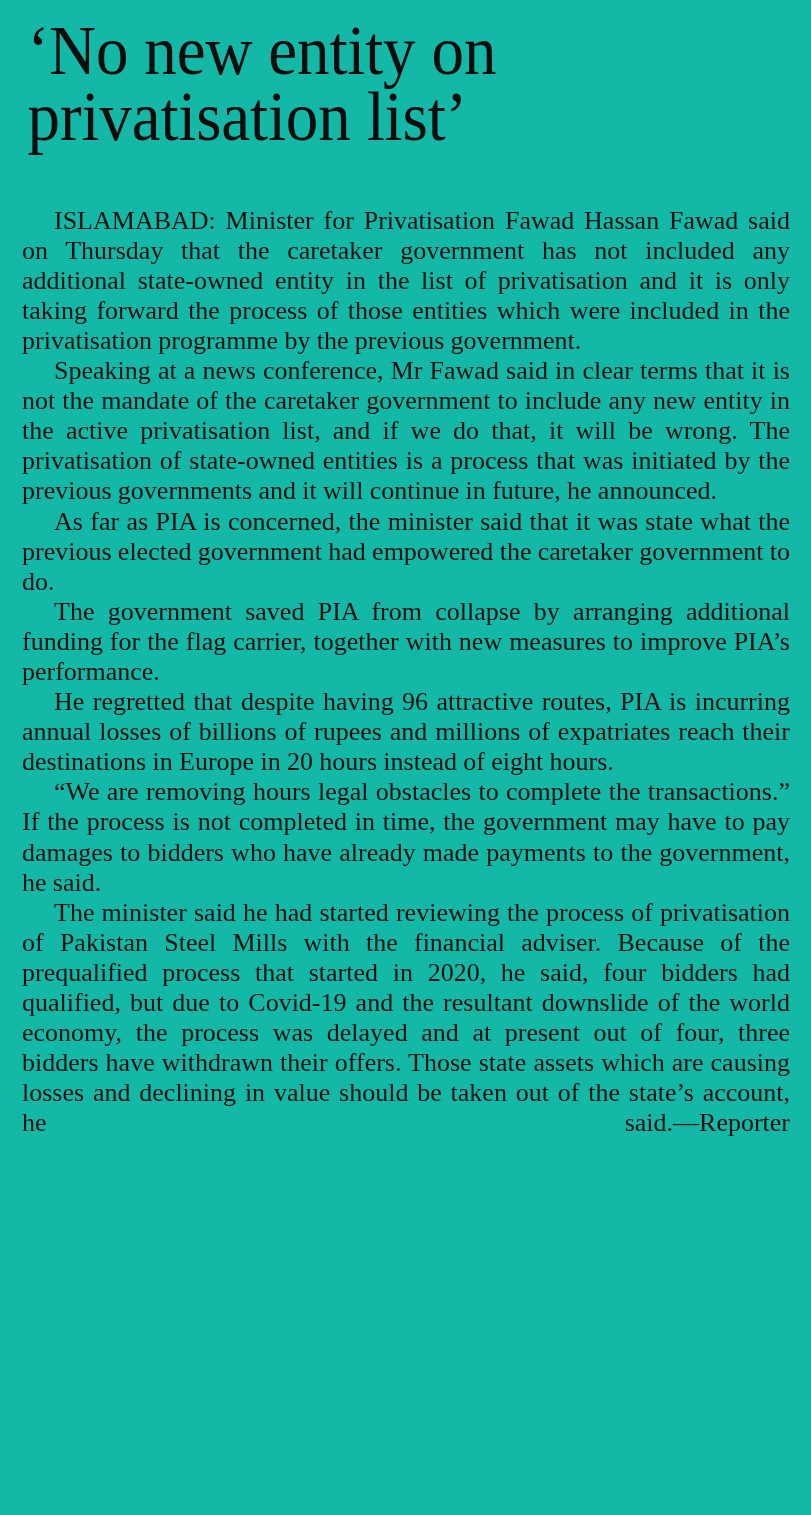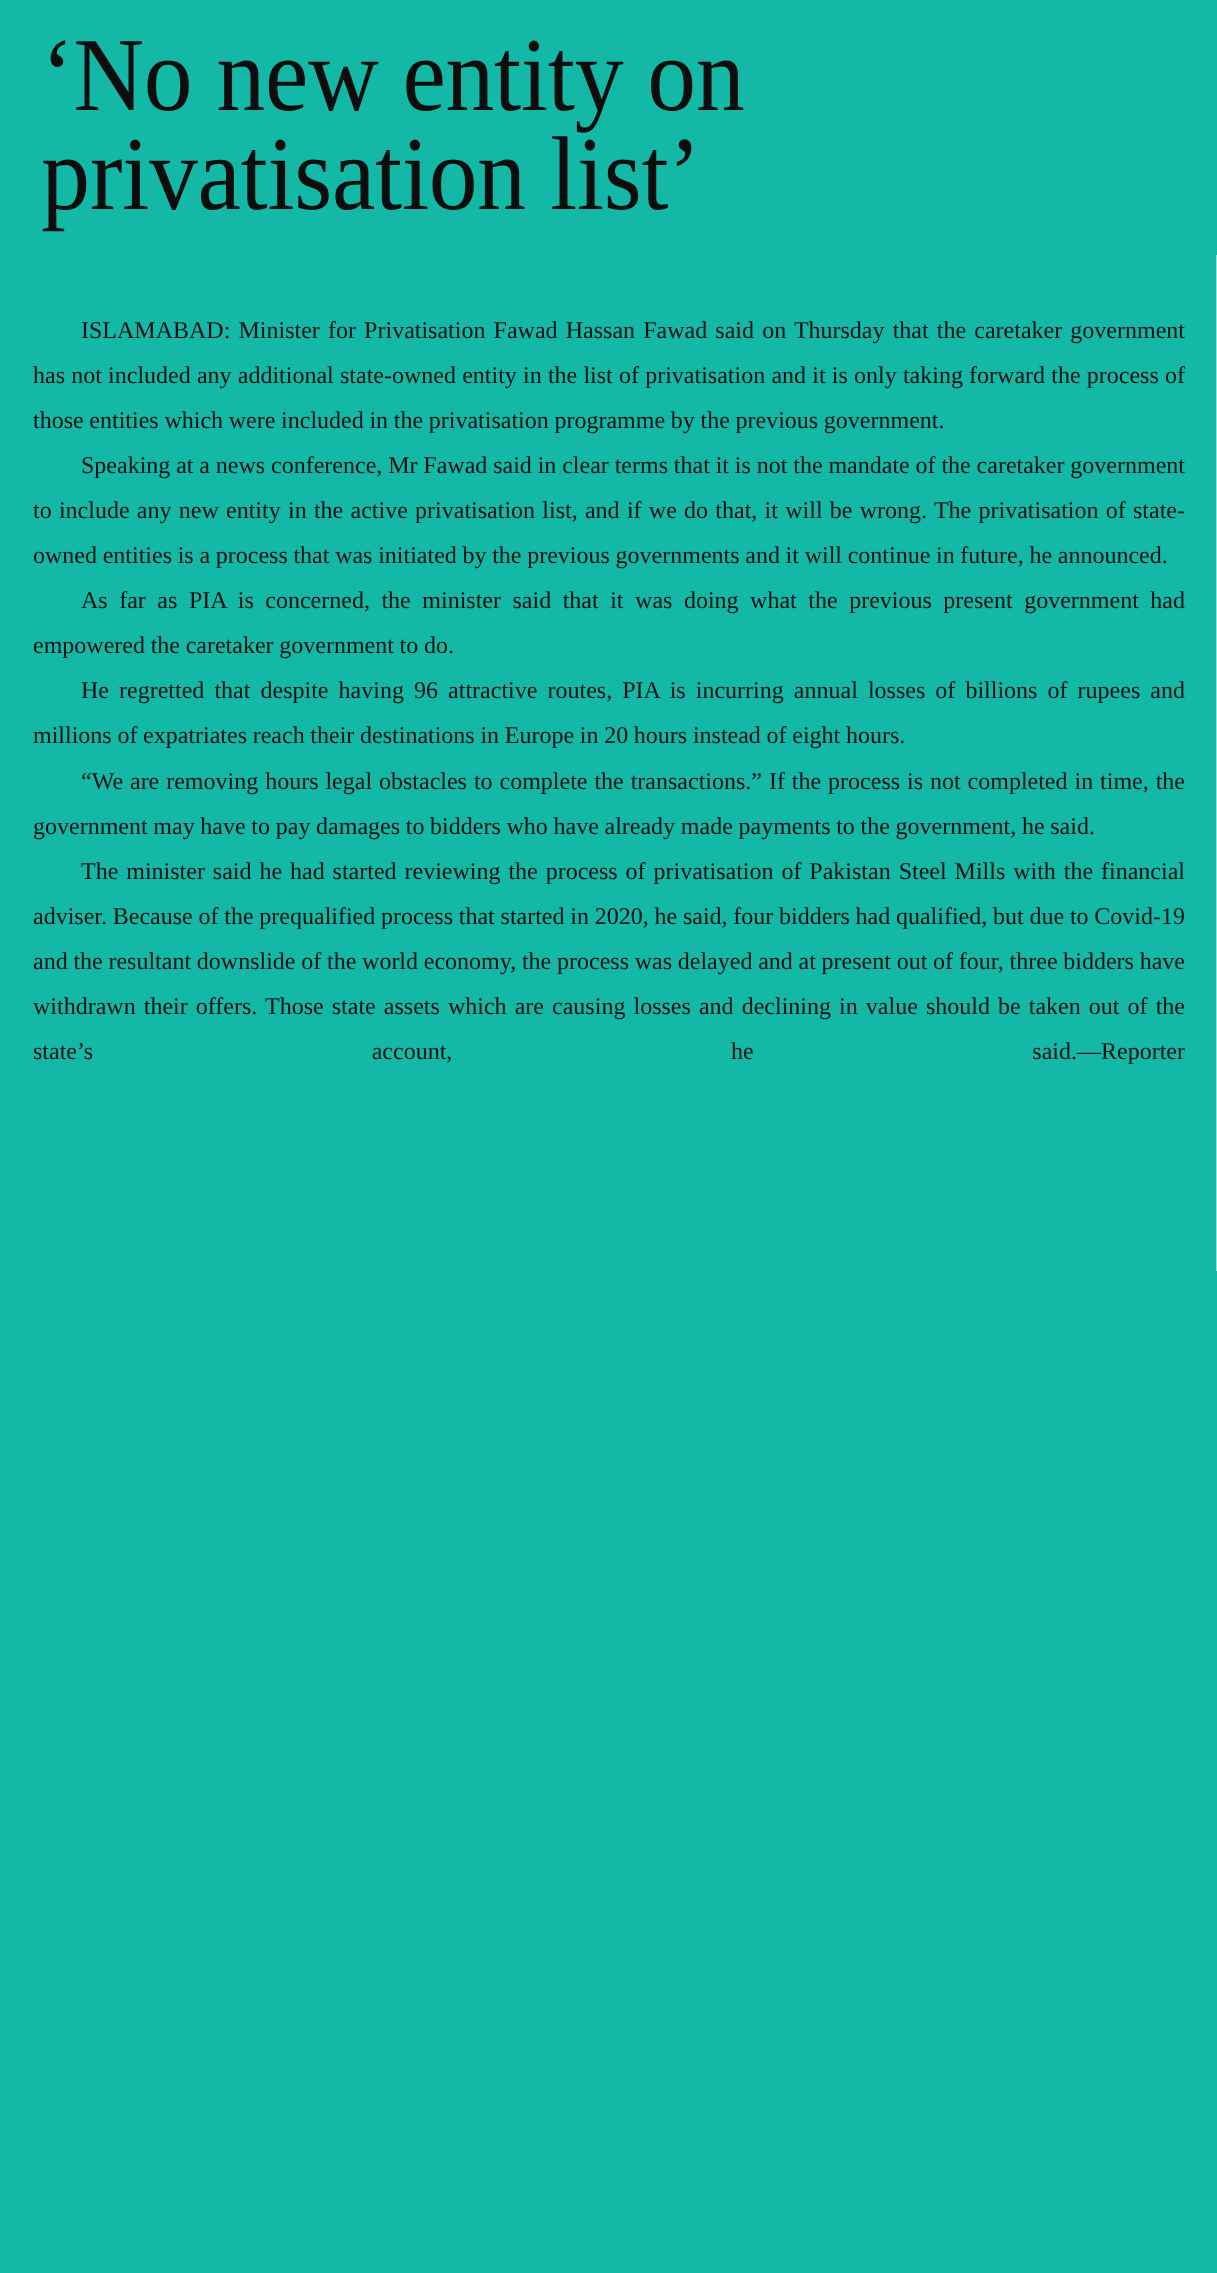--- a/index.html
+++ b/index.html
@@ -38,21 +38,21 @@
     white-space: pre-wrap;
   }
 
   .body-copy {
     margin: 0;
     padding-top: 56px;
   }
 
   .para {
     font-family: "Liberation Serif", "DejaVu Serif", serif;
-    font-size: 16px;
+    font-size: 26px;
     line-height: 30.1px;
     color: #111111;
     margin: 0;
     text-align: justify;
     text-justify: inter-word;
     text-indent: 32px;
     hyphens: auto;
     -webkit-hyphens: auto;
     word-spacing: -0.2px;
   }
@@ -71,20 +71,21 @@
 <body>
 
 <div class="page">
   <div class="article">
 
     <h1 class="headline">‘No new entity on privatisation list’</h1>
 
     <div class="body-copy">
       <p class="para">ISLAMABAD: Minister for Privatisation Fawad Hassan Fawad said on Thursday that the caretaker government has not included any additional state-owned entity in the list of privatisation and it is only taking forward the process of those entities which were included in the privatisation programme by the previous government.</p>
       <p class="para">Speaking at a news conference, Mr Fawad said in clear terms that it is not the mandate of the caretaker government to include any new entity in the active privatisation list, and if we do that, it will be wrong. The privatisation of state-owned entities is a process that was initiated by the previous governments and it will continue in future, he announced.</p>
-      <p class="para">As far as PIA is concerned, the minister said that it was doing what the previous present government had empowered the caretaker government to do.</p>
+      <p class="para">As far as PIA is concerned, the minister said that it was state what the previous elected government had empowered the caretaker government to do.</p>
+      <p class="para">The government saved PIA from collapse by arranging additional funding for the flag carrier, together with new measures to improve PIA’s performance.</p>
       <p class="para">He regretted that despite having 96 attractive routes, PIA is incurring annual losses of billions of rupees and millions of expatriates reach their destinations in Europe in 20 hours instead of eight hours.</p>
       <p class="para">“We are removing hours legal obstacles to complete the transactions.” If the process is not completed in time, the government may have to pay damages to bidders who have already made payments to the government, he said.</p>
       <p class="para">The minister said he had started reviewing the process of privatisation of Pakistan Steel Mills with the financial adviser. Because of the prequalified process that started in 2020, he said, four bidders had qualified, but due to Covid-19 and the resultant downslide of the world economy, the process was delayed and at present out of four, three bidders have withdrawn their offers. Those state assets which are causing losses and declining in value should be taken out of the state’s account, he said.—Reporter</p>
     </div>
 
   </div>
 </div>
 
 </body></html>

